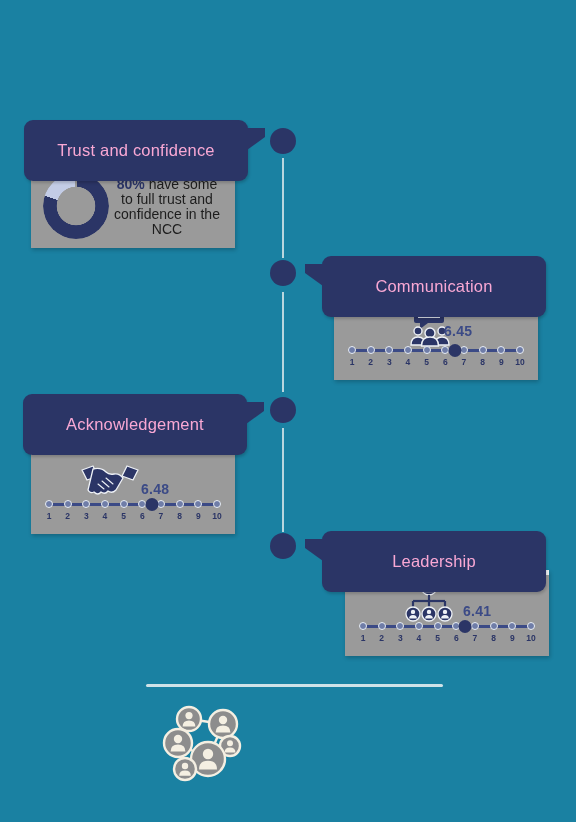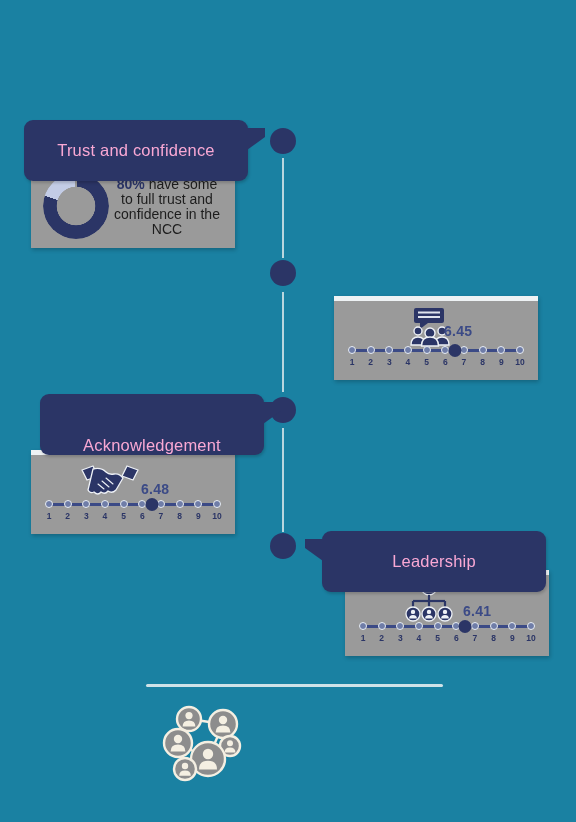--- a/index.html
+++ b/index.html
@@ -250,20 +250,24 @@
       <div class="donut-wrap">
         <div class="donut"></div>
         <div class="donut-gap"></div>
       </div>
       <div class="trust-text">
         <b>80%</b><span> have some to full trust and confidence in the NCC</span>
       </div>
     </div>
   </div>
 
+  <div class="bubble left-tail" style="left:322px; top:256px; width:224px;">
+    <span>Communication</span>
+    <span class="tail"></span>
+  </div>
 
   <div class="panel" style="left:334px; top:296px; width:204px; height:84px;">
     <div class="panel-topstrip"></div>
     <div class="panel-body">
       <div class="rating-icon" style="left:72px;transform:none;">
         <svg width="48" height="40" viewBox="0 0 48 40">
           <rect x="8" y="1" width="30" height="15" rx="2" fill="#2b3566"></rect>
           <polygon points="14,16 14,22 22,16" fill="#2b3566"></polygon>
           <rect x="12" y="4.5" width="22" height="2" fill="#dfe4ee"></rect>
           <rect x="12" y="9" width="22" height="2" fill="#dfe4ee"></rect>
@@ -321,21 +325,21 @@
           <div class="tick">
               <div class="knob"></div>
               <div class="num">10</div>
             </div>
         </div>
         <div class="marker" style="left:60.5%;"></div>
       </div>
     </div>
   </div>
 
-  <div class="bubble right-tail" style="left:40px; top:394px; width:224px;align-items:flex-end;">
+  <div class="bubble right-tail" style="left:23px; top:394px; width:224px;">
     <span>Acknowledgement</span>
     <span class="tail"></span>
   </div>
 
   <div class="panel" style="left:31px; top:450px; width:204px; height:84px;">
     <div class="panel-topstrip"></div>
     <div class="panel-body">
       <div class="rating-icon" style="left:48px;transform:none;top:8px;">
         <svg width="62" height="34" viewBox="0 0 62 34">
           <g fill="#2b3566" stroke="#eef1f6" stroke-width="1.3" stroke-linejoin="round">

